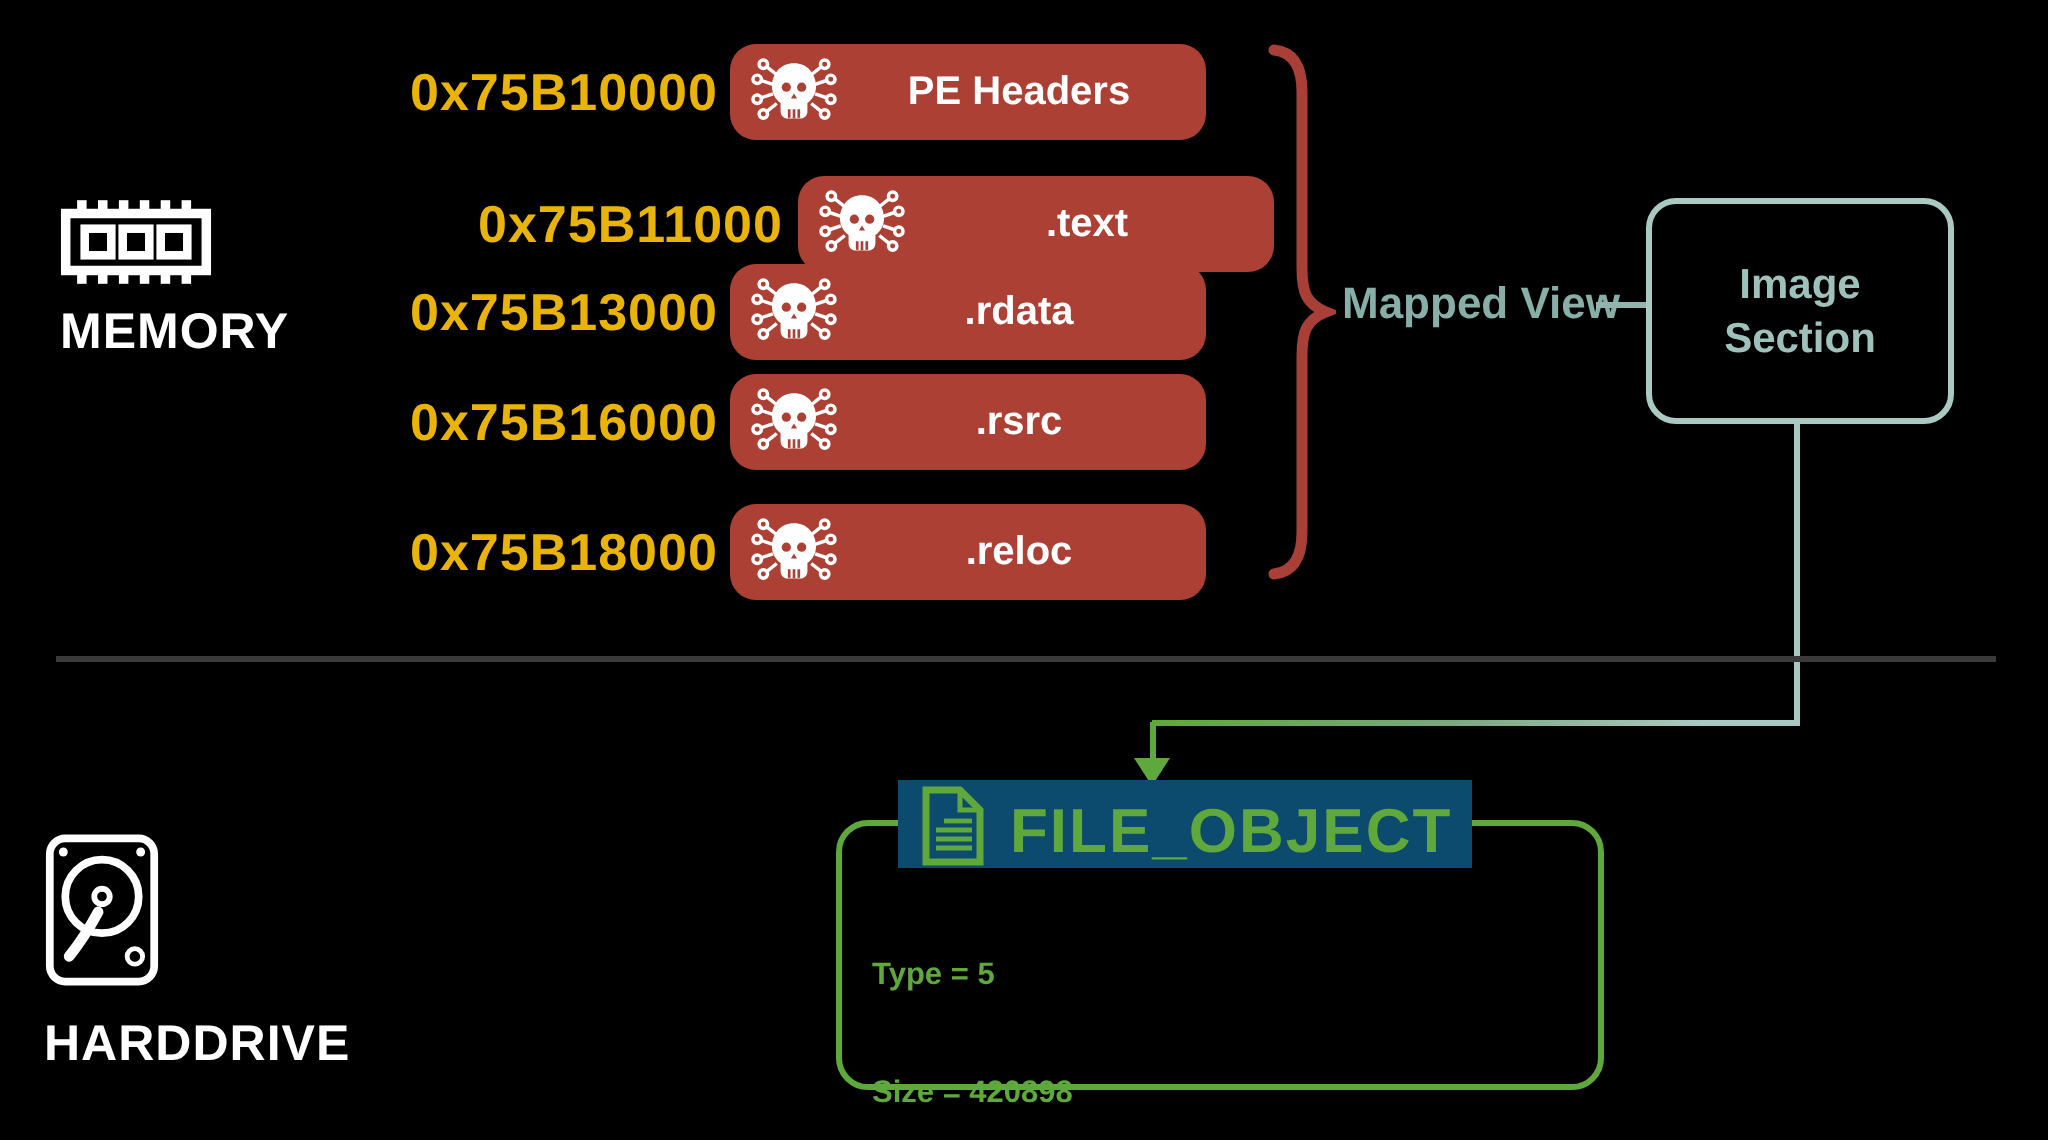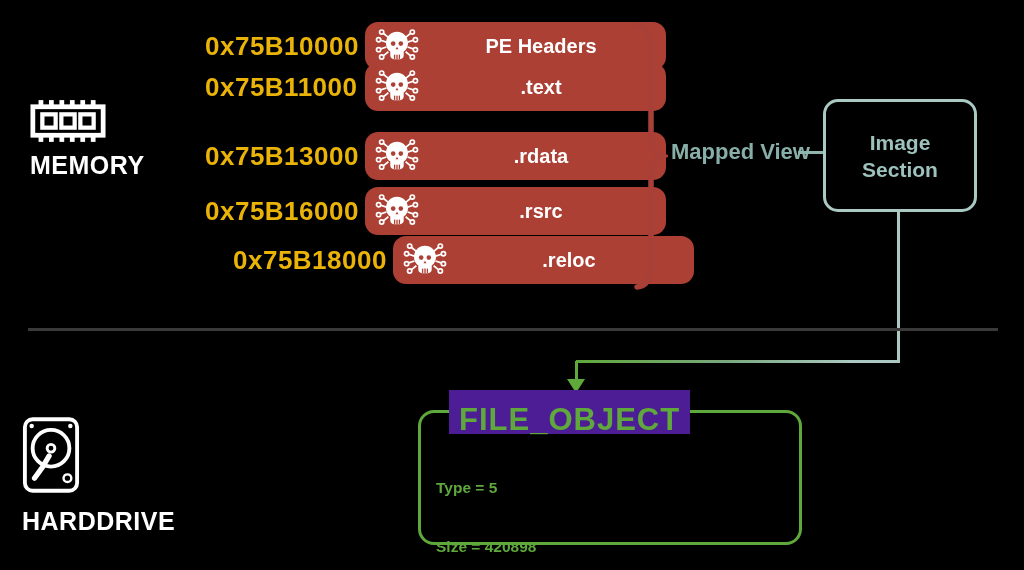--- a/index.html
+++ b/index.html
@@ -18,21 +18,21 @@
   }
 
   
   .mem-row{position:absolute;left:205px;height:48px;display:flex;align-items:center;}
   .addr{
     display:inline-block;width:150px;
     color:#eab308;font-weight:bold;font-size:26px;letter-spacing:0.5px;
   }
   .bar{
     position:absolute;left:160px;top:0;
-    width:301px;height:48px;background:#AC4035;border-radius:13px;
+    width:238px;height:48px;background:#AC4035;border-radius:13px;
     display:flex;align-items:center;
   }
   .bar svg{margin-left:9px;flex:0 0 auto;}
   .bar-label{
     flex:1;text-align:center;color:#fff;font-weight:bold;font-size:20px;
     padding-right:4px;
   }
 
   
   .mapped-view{
@@ -61,21 +61,21 @@
     border-top:14px solid #5FA83C;
   }
 
   
   .file-object-box{
     position:absolute;left:418px;top:410px;width:384px;height:135px;
     box-sizing:border-box;border:3px solid #5FA83C;border-radius:16px;
   }
   .fo-title-strip{
     position:absolute;left:449px;top:390px;height:44px;z-index:4;
-    background:#4c1d95;display:flex;align-items:center;gap:12px;padding:0 10px;flex-direction:column;
+    background:#0c4a6e;display:flex;align-items:flex-end;gap:12px;padding:0 10px;
   }
   .fo-title{
     color:#5FA83C;font-weight:bold;font-size:31px;letter-spacing:1px;white-space:nowrap;
   }
   .fo-fields{
     position:absolute;left:436px;top:439px;z-index:4;
     color:#5FA83C;font-weight:bold;font-size:15.5px;line-height:19.5px;white-space:pre;
   }
 </style>
 </head>
@@ -134,21 +134,21 @@
       <g stroke="#AC4035" stroke-width="1.4">
         <line x1="21.5" y1="29" x2="21.5" y2="33.5"></line>
         <line x1="24" y1="29" x2="24" y2="33.8"></line>
         <line x1="26.5" y1="29" x2="26.5" y2="33.5"></line>
       </g>
     </svg>
     <span class="bar-label">PE Headers</span>
   </div>
 </div>
 
-<div class="mem-row" style="top:63px;">
+<div class="mem-row" style="top:88px;margin-left:34px;">
   <span class="addr">0x75B11000</span>
   <div class="bar">
     <svg width="46" height="40" viewBox="0 0 48 40">
       <g stroke="#fff" stroke-width="1.8" fill="none">
         <line x1="15" y1="11" x2="10" y2="7"></line>
           <circle cx="8" cy="5.5" r="2.2"></circle>
         <line x1="13" y1="16" x2="7" y2="14"></line>
           <circle cx="4.8" cy="13.4" r="2.2"></circle>
         <line x1="13" y1="21" x2="7" y2="23"></line>
           <circle cx="4.8" cy="23.8" r="2.2"></circle>
@@ -242,21 +242,21 @@
       <g stroke="#AC4035" stroke-width="1.4">
         <line x1="21.5" y1="29" x2="21.5" y2="33.5"></line>
         <line x1="24" y1="29" x2="24" y2="33.8"></line>
         <line x1="26.5" y1="29" x2="26.5" y2="33.5"></line>
       </g>
     </svg>
     <span class="bar-label">.rsrc</span>
   </div>
 </div>
 
-<div class="mem-row" style="top:236px;margin-left:28px;">
+<div class="mem-row" style="top:252px;">
   <span class="addr">0x75B18000</span>
   <div class="bar">
     <svg width="46" height="40" viewBox="0 0 48 40">
       <g stroke="#fff" stroke-width="1.8" fill="none">
         <line x1="15" y1="11" x2="10" y2="7"></line>
           <circle cx="8" cy="5.5" r="2.2"></circle>
         <line x1="13" y1="16" x2="7" y2="14"></line>
           <circle cx="4.8" cy="13.4" r="2.2"></circle>
         <line x1="13" y1="21" x2="7" y2="23"></line>
           <circle cx="4.8" cy="23.8" r="2.2"></circle>

